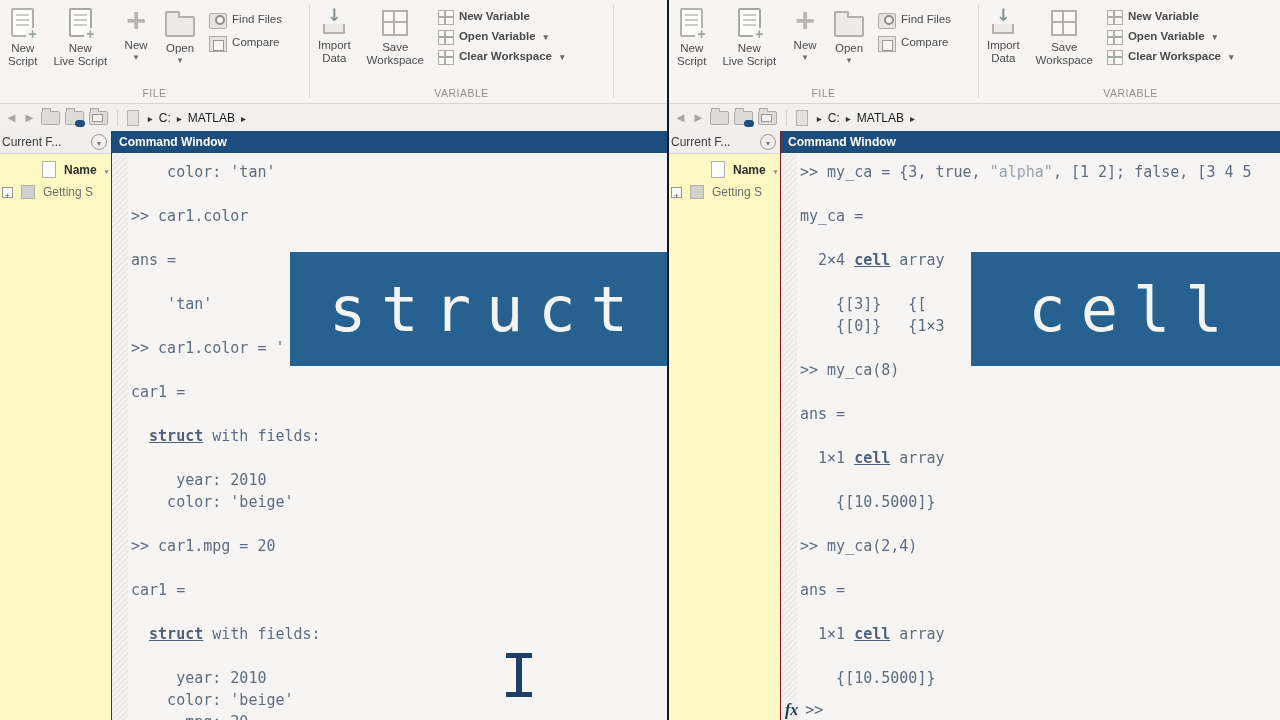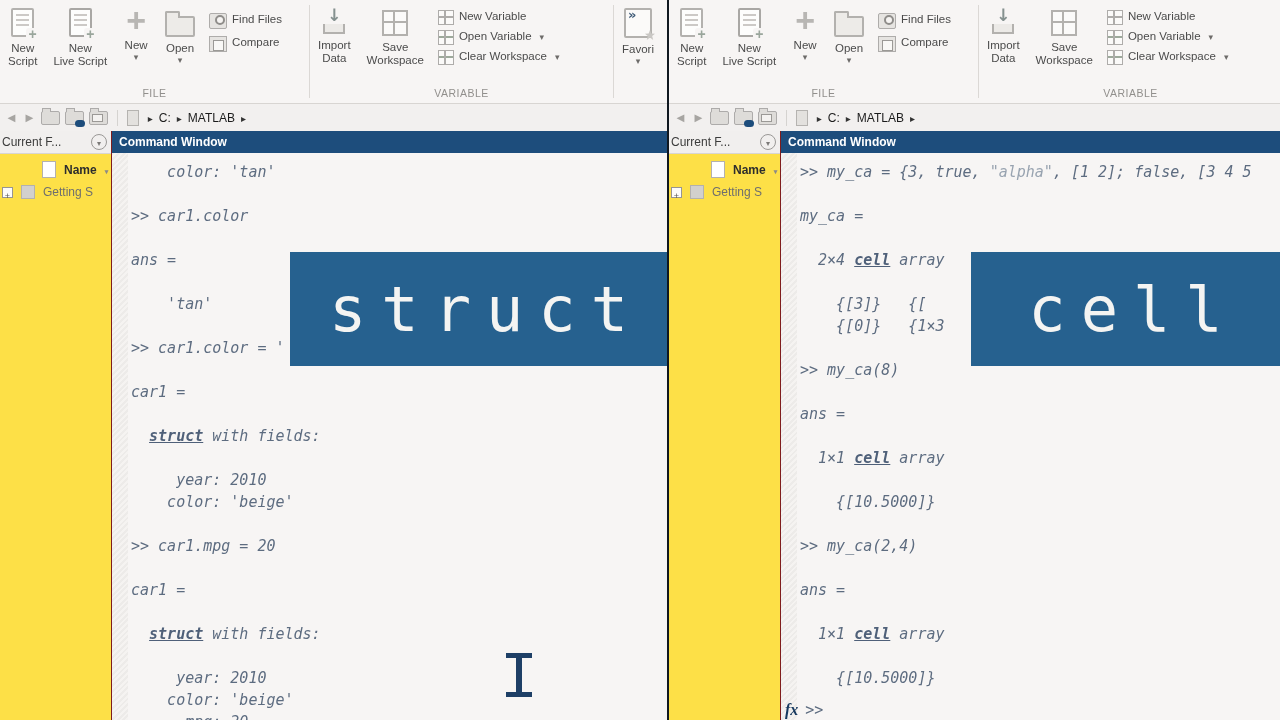--- a/index.html
+++ b/index.html
@@ -42,21 +42,21 @@
   .ic-tray::after{content:"";position:absolute;left:1px;right:1px;bottom:0;height:8px;
                   border:2px solid #b3b1ae;border-top:none;background:#eceae7;}
   .ic-grid{width:22px;height:22px;border:2px solid #b3b1ae;background:#fbfaf9;margin-top:2px;}
   .ic-grid::before{content:"";position:absolute;left:0;right:0;top:9px;height:2px;background:#b3b1ae;}
   .ic-grid::after{content:"";position:absolute;top:0;bottom:0;left:9px;width:2px;background:#b3b1ae;}
   .ic-fav{width:24px;height:26px;background:#fbfaf9;border:2px solid #b3b1ae;border-radius:2px;}
   .ic-fav::before{content:"»";position:absolute;left:2px;top:-3px;font:bold 13px "DejaVu Sans",sans-serif;color:#3e5a77;}
   .ic-fav::after{content:"";position:absolute;right:-5px;bottom:-4px;width:10px;height:10px;background:#c9c7c4;
                  clip-path:polygon(50% 0,63% 35%,100% 38%,72% 60%,82% 100%,50% 76%,18% 100%,28% 60%,0 38%,37% 35%);}
   .rcol{display:flex;flex-direction:column;gap:7px;padding:6px 4px 0 6px;font-size:11.5px;color:#4b4b4b;}
-  .rcol.trio{gap:5px;padding-top:3px;}
+  .rcol.trio{gap:5px;padding-top:3px;font-weight:bold;}
   .rrow{display:flex;align-items:flex-start;gap:5px;white-space:nowrap;}
   .sic{position:relative;width:16px;height:14px;display:inline-block;flex:0 0 auto;}
   .sic-find{background:#e6e4e1;border:1.5px solid #aeacaa;border-radius:2px;}
   .sic-find::after{content:"";position:absolute;right:1px;top:1px;width:6px;height:6px;border:2px solid #8f8d8a;
                    border-radius:50%;background:#f6f4f2;}
   .sic-compare{background:#e6e4e1;border:1.5px solid #aeacaa;}
   .sic-compare::after{content:"";position:absolute;left:3px;top:3px;width:9px;height:9px;background:#f9f8f6;
                       border:1.5px solid #9b9996;}
   .sic-grid{width:14px;height:13px;border:1.5px solid #aeacaa;background:#fbfaf9;}
   .sic-grid::before{content:"";position:absolute;left:0;right:0;top:5px;height:1.5px;background:#aeacaa;}
@@ -77,41 +77,41 @@
   .qic.hist::after{content:"";position:absolute;left:2px;top:2px;width:9px;height:6px;background:#f4f2f0;
                    border:1px solid #9b9996;}
   .qsep{width:1px;height:16px;background:#d5d3d0;margin:0 4px;}
   .qdoc{width:10px;height:14px;background:#e3e1de;border:1px solid #b5b3b0;}
   .crumb{display:flex;align-items:center;gap:6px;font-size:12px;color:#1b1b1b;margin-left:4px;}
   .crumb .csep::before{content:"▸";font-size:10px;color:#333;}
   .crumb .cseg{cursor:default;}
 
   
   .pbody{position:absolute;top:131px;left:0;right:0;bottom:0;display:flex;}
-  .sidebar{width:111px;background:#fde047;display:flex;flex-direction:column;flex:0 0 auto;}
+  .sidebar{width:111px;background:#fef9c3;display:flex;flex-direction:column;flex:0 0 auto;}
   .sb-head{height:22px;display:flex;align-items:center;justify-content:space-between;padding:0 4px 0 2px;
            font-size:12px;color:#3c3c3c;border-bottom:1px solid #d8d5d2;background:#f1efee;}
   .sb-circle{width:14px;height:14px;border:1px solid #9a9896;border-radius:50%;text-align:center;flex:0 0 auto;}
   .sb-circle::before{content:"▾";font-size:8px;color:#7c7a78;line-height:13px;}
   .sb-name{display:flex;align-items:center;gap:8px;padding:7px 2px 3px 6px;font-size:12px;font-weight:bold;color:#2d2d2d;margin-left:36px;}
   .pgicon{width:12px;height:15px;background:#fff;border:1px solid #b3b1ae;flex:0 0 auto;}
   .sortmark::before{content:"▾";font-size:7px;color:#8c8a88;}
   .sb-item{display:flex;align-items:center;gap:8px;padding:4px 2px 2px 2px;font-size:12px;color:#6e6e6e;}
   .expander{width:9px;height:9px;border:1px solid #979593;background:#fdfcfb;text-align:center;flex:0 0 auto;}
   .expander::before{content:"+";font:9px/8px "Liberation Sans",sans-serif;color:#5d5b59;}
   .fico{width:12px;height:12px;background:#d2d0cd;border:1px solid #b3b1ae;flex:0 0 auto;}
 
   .cmdwin{flex:1;display:flex;flex-direction:column;border-left:1px solid #7f1d1d;min-width:0;}
   .cmd-head{height:22px;background:#1d4d7c;color:#fff;font-size:12px;font-weight:bold;line-height:22px;
             padding-left:7px;flex:0 0 auto;}
   .cmd-body{flex:1;background:#f7f5f4;display:flex;position:relative;overflow:hidden;}
   .scrollstrip{width:16px;flex:0 0 auto;background:repeating-linear-gradient(135deg,#edebe9 0 2px,#f5f3f1 2px 4px);}
   .code{padding:8px 0 0 3px;font-family:"DejaVu Sans Mono",monospace;font-size:15px;line-height:22px;
         color:#5d6c80;white-space:pre;}
-  .cline{height:22px;font-style:italic;}
+  .cline{height:22px;}
   .mlink{font-weight:bold;text-decoration:underline;color:#4f6079;}
   .dim{color:#98a3b0;}
   .fxline{position:absolute;left:4px;bottom:1px;display:none;align-items:baseline;gap:7px;}
   .pane.right .fxline{display:flex;}
   .fx{font-family:Liberation Serif, serif;font-style:italic;font-weight:bold;font-size:16px;color:#16395e;}
   .fxp{font-family:"DejaVu Sans Mono",monospace;font-size:15px;color:#5d6c80;}
 
   
   .banner{position:absolute;top:252px;height:114px;background:#26618f;z-index:50;display:flex;align-items:center;
           justify-content:center;font-family:"DejaVu Sans Mono",monospace;font-size:62px;color:#f4f4f2;
@@ -209,31 +209,20 @@
             <div class="rrow">
               <span class="sic sic-grid accent"></span>
               <span>Clear Workspace</span>
               <span class="caret2"></span>
             </div>
           </div>
         </div>
         <div class="gname">VARIABLE</div>
       </div>
       <div class="rsep"></div>
-      <div class="rgroup">
-        <div class="ritems">
-          <div class="rbtn big">
-            <span class="ic ic-fav"></span>
-            <span class="rlabel">
-                  <span>Favori</span>
-                </span>
-            <span class="caret"></span>
-          </div>
-        </div>
-      </div>
     </div>
 
     <div class="quickbar">
       <span class="qarrow back"></span>
       <span class="qarrow fwd"></span>
       <span class="qic"></span>
       <span class="qic cloud"></span>
       <span class="qic hist"></span>
       <span class="qsep"></span>
       <span class="qdoc"></span>

